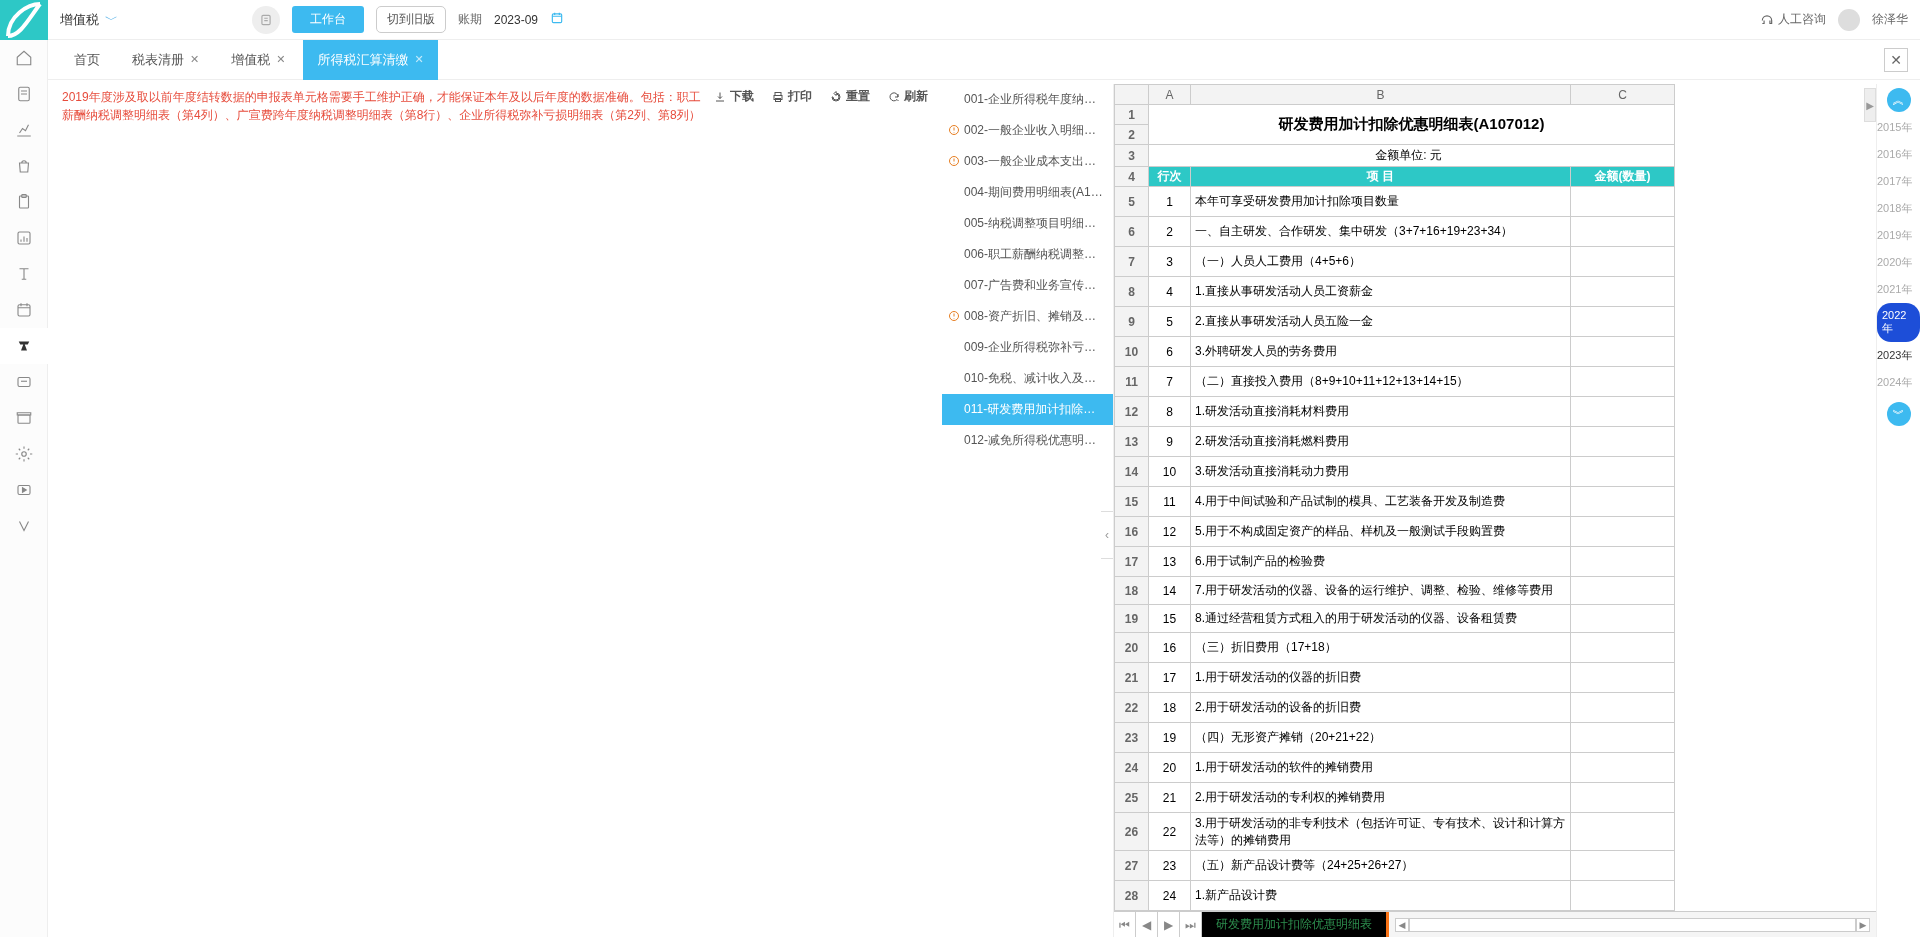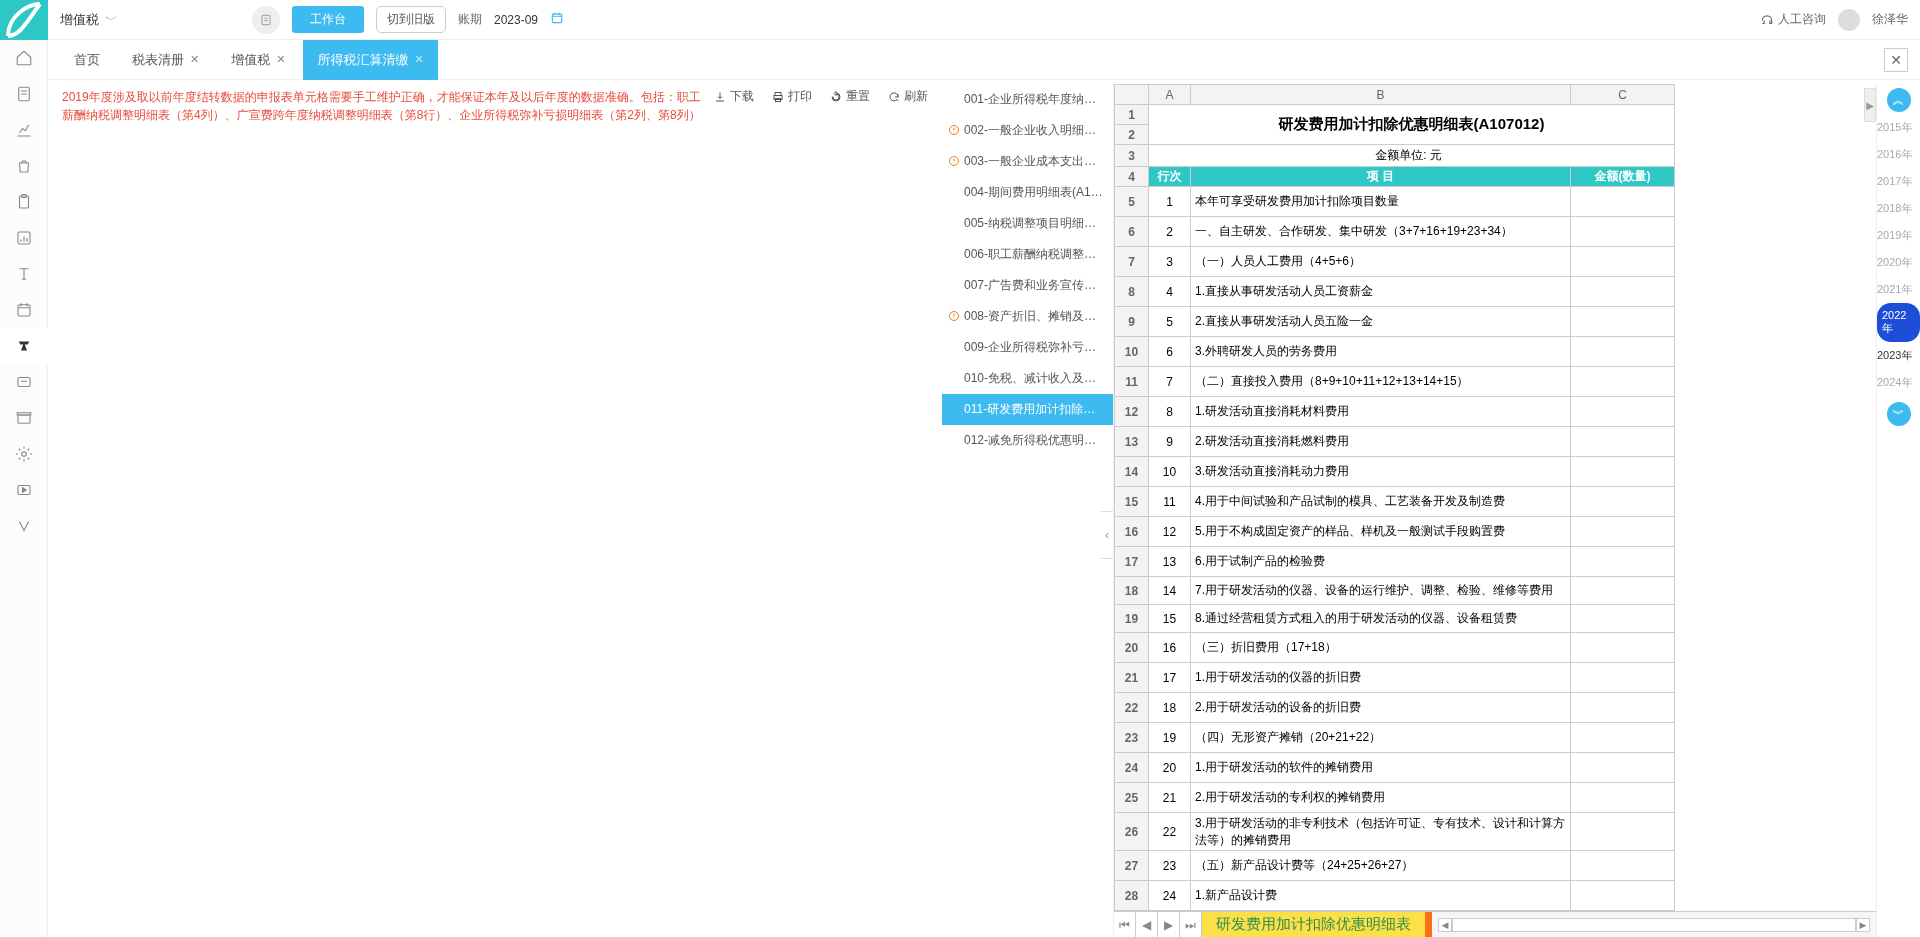--- a/index.html
+++ b/index.html
@@ -38,21 +38,21 @@
 .tab .close-x { font-size: 11px; color: inherit; opacity: 0.7; cursor: pointer; }
 .tabs .tabs-close { margin-left: auto; width: 24px; height: 24px; border: 1px solid #ccc; display: flex; align-items: center; justify-content: center; cursor: pointer; color: #666; font-size: 14px; }
 
 
 .content { flex: 1; display: flex; overflow: hidden; }
 
 .inner-wrap { flex: 1; display: flex; flex-direction: row; overflow: hidden; }
 .banner-row { display: flex; padding: 8px 14px 0 14px; gap: 12px; }
 .warning-text { color: #e74c3c; font-size: 12px; line-height: 1.5; max-width: 640px; }
 .banner-row .toolbar { margin-left: auto; display: flex; gap: 18px; align-items: flex-start; }
-.toolbar .tb-btn { display: flex; align-items: center; gap: 4px; color: #555; cursor: pointer; font-size: 12px; }
+.toolbar .tb-btn { display: flex; align-items: center; gap: 4px; color: #555; cursor: pointer; font-size: 12px; font-weight: bold; }
 
 
 .inner-content { flex: 1; display: flex; overflow: hidden; margin-top: 4px; }
 .form-list { width: 172px; border-right: 1px solid #eee; overflow-y: auto; position: relative; }
 .form-item { padding: 7px 10px 7px 22px; font-size: 12px; color: #555; cursor: pointer; white-space: nowrap; overflow: hidden; text-overflow: ellipsis; position: relative; }
 .form-item.active { background: #3dbaf0; color: #fff; }
 .form-item .status-dot { position: absolute; left: 7px; top: 9px; width: 10px; height: 10px; }
 .collapse-handle { position: absolute; right: -1px; top: 50%; width: 13px; height: 48px; background: #fff; border: 1px solid #ddd; border-left: none; display: flex; align-items: center; justify-content: center; color: #999; cursor: pointer; z-index: 5; }
 
 
@@ -70,21 +70,21 @@
 .hdr-teal { background: #2dc8c6; color: #fff; text-align: center; font-weight: bold; height: 20px; }
 .seq-cell { text-align: center; height: 19px; }
 .label-cell { padding-left: 4px; height: 30px; }
 .tall { height: 28px; }
 .taller { height: 38px; }
 
 
 .sheet-tabs { height: 26px; border-top: 1px solid #ccc; display: flex; align-items: stretch; background: #f5f5f5; }
 .sheet-tabs .pager { display: flex; }
 .sheet-tabs .pg-btn { width: 22px; border-right: 1px solid #ccc; display: flex; align-items: center; justify-content: center; color: #888; cursor: pointer; background: #fff; }
-.sheet-tabs .sheet-tab { padding: 0 14px; display: flex; align-items: center; background: #fde047; border-right: 7px solid #f97316; color: #2d8f4e; font-size: 15px; cursor: pointer; }
+.sheet-tabs .sheet-tab { padding: 0 14px; display: flex; align-items: center; background: #000000; border-right: 3px solid #f97316; color: #2d8f4e; font-size: 12px; cursor: pointer; }
 .sheet-tabs .sb-wrap { flex: 1; display: flex; align-items: center; padding: 0 6px; }
 .sheet-tabs .sb-track { flex: 1; height: 14px; background: #fff; border: 1px solid #ccc; position: relative; }
 .sheet-tabs .sb-arrow { width: 14px; height: 14px; border: 1px solid #ccc; background: #fff; display: flex; align-items: center; justify-content: center; font-size: 9px; color: #888; cursor: pointer; }
 
 
 .year-rail { width: 44px; background: #fff; border-left: 1px solid #eee; display: flex; flex-direction: column; align-items: center; padding-top: 4px; gap: 2px; }
 .year-rail .y-btn { width: 24px; height: 24px; border-radius: 50%; display: flex; align-items: center; justify-content: center; cursor: pointer; }
 .year-rail .y-btn.up { background: #3dbaf0; color: #fff; font-size: 12px; }
 .year-rail .y-btn.down { background: #3dbaf0; color: #fff; font-size: 12px; margin-top: 4px; }
 .year-rail .year { font-size: 11px; color: #aaa; padding: 6px 0; cursor: pointer; }

